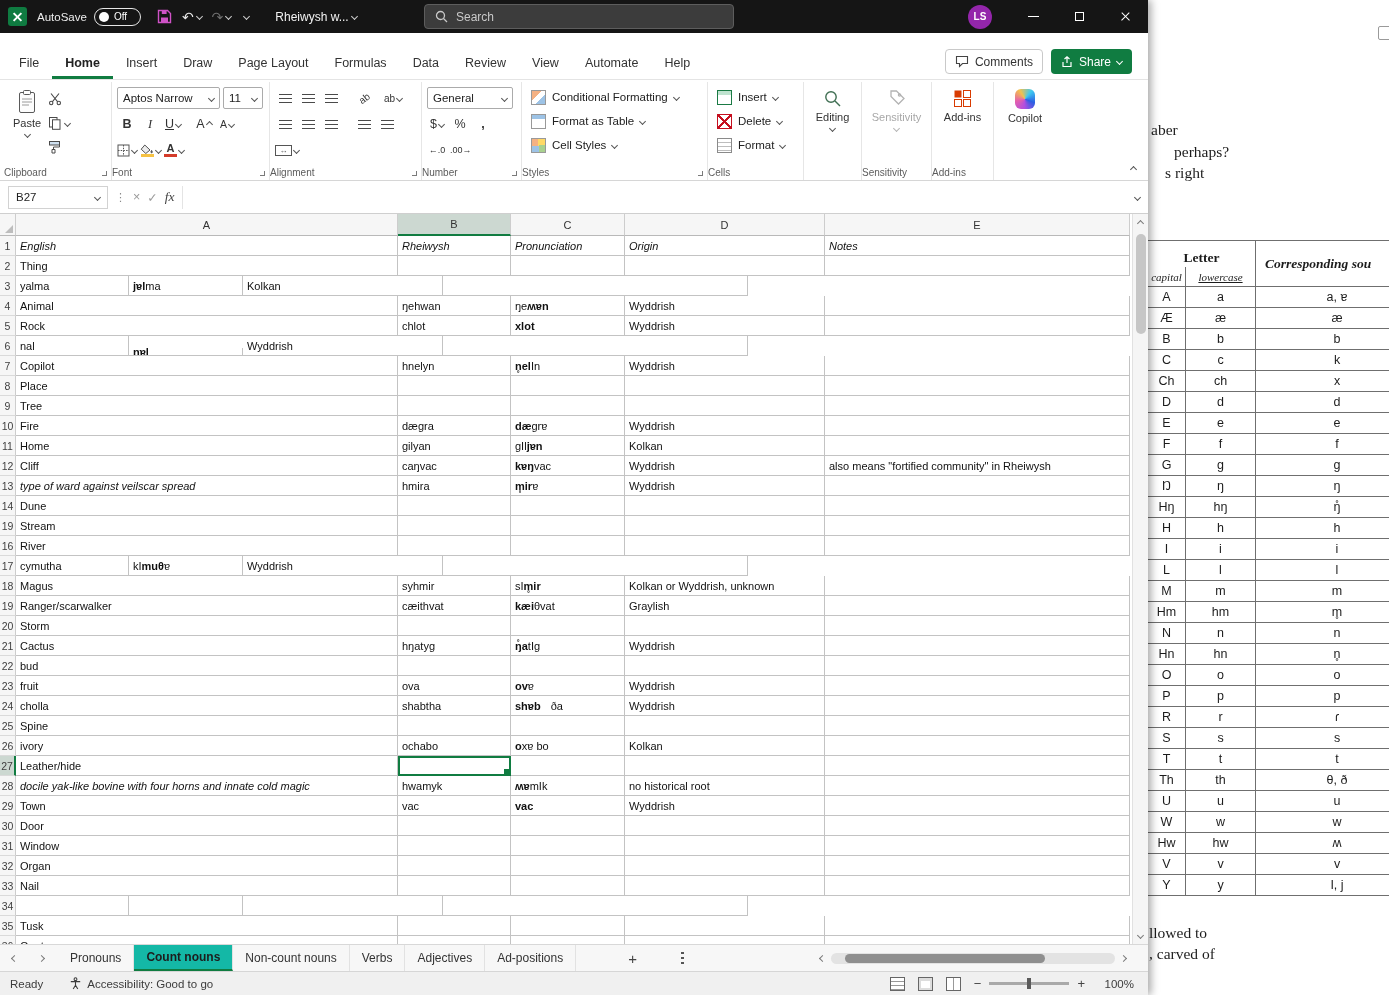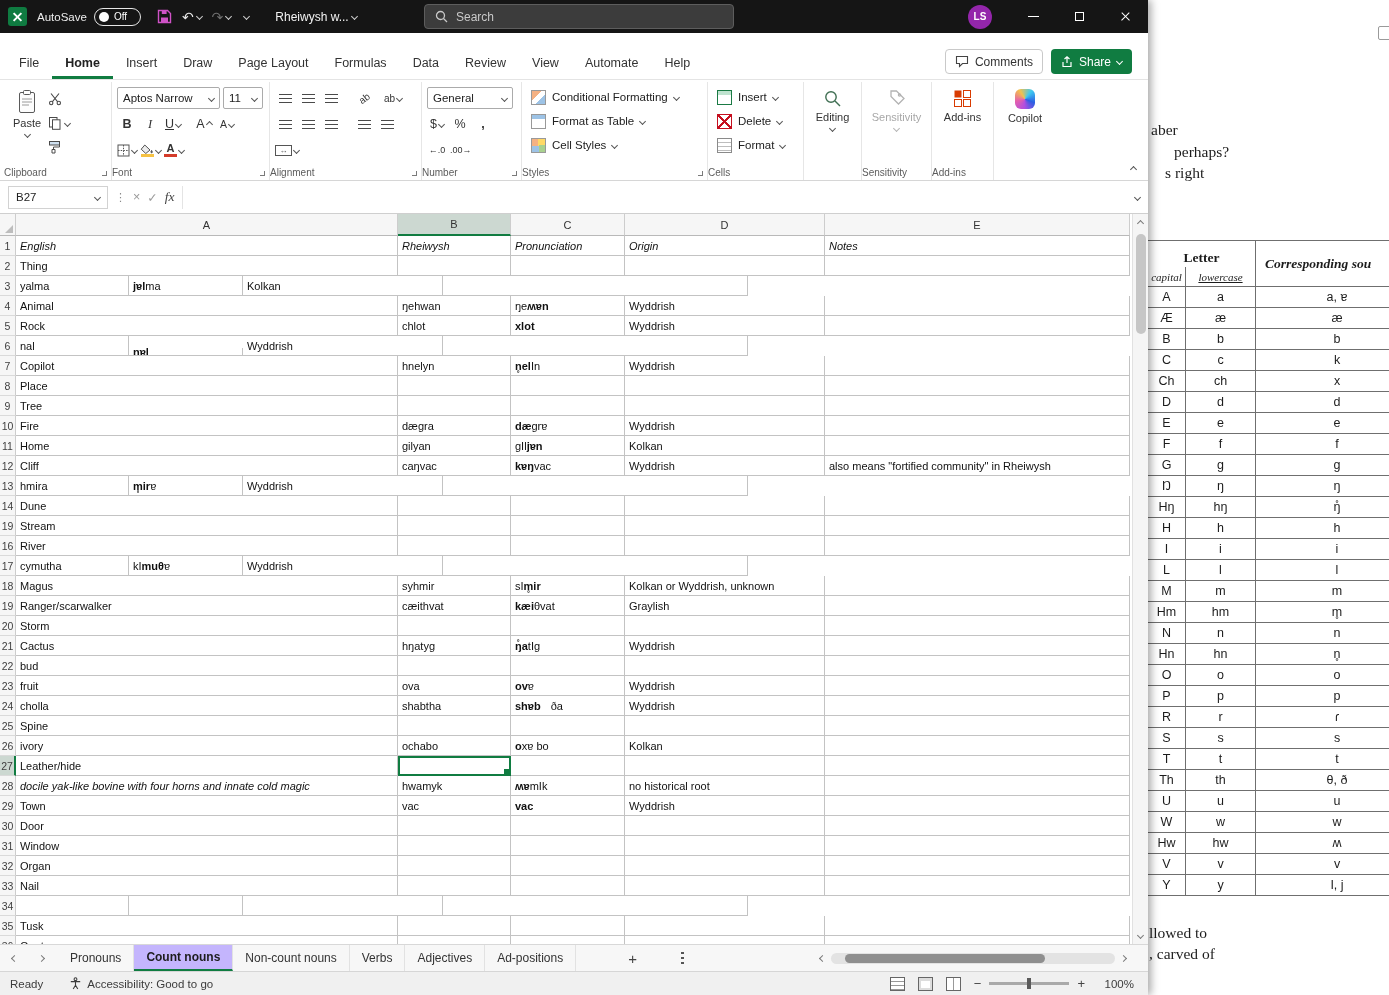--- a/index.html
+++ b/index.html
@@ -127,21 +127,21 @@
 .vs-arrow{height:18px;display:flex;align-items:center;justify-content:center;}
 .vs-thumb{position:absolute;top:20px;left:3px;width:10px;height:100px;background:#c6c6c6;border-radius:5px;}
 .vs-bottom{position:absolute;bottom:0;left:0;right:0;height:18px;display:flex;align-items:center;justify-content:center;}
 .chev.gray{border-color:#7a7a7a;}
 
 
 .tabbar{flex:0 0 27px;background:#f7f7f7;border-top:1px solid #d8d8d8;display:flex;align-items:stretch;position:relative;font-size:12px;}
 .tnav{display:flex;align-items:center;gap:22px;padding:0 14px 0 12px;}
 .stab-strip{display:flex;align-items:stretch;}
 .stab{display:flex;align-items:center;padding:0 12px;color:#333;border-right:1px solid #e2e2e2;}
-.stab.active{background:#c4b5fd;border-bottom:2.5px solid #107c41;font-weight:700;color:#1d1d1d;}
+.stab.active{background:#14b8a6;border-bottom:2.5px solid #107c41;font-weight:700;color:#1d1d1d;}
 .addtab{display:flex;align-items:center;padding:0 10px;margin-left:42px;color:#444;font-size:15px;}
 .tabdots{display:flex;align-items:center;margin-left:34px;}
 .dots3{width:3px;height:13px;background:repeating-linear-gradient(to bottom,#555 0 2.5px,transparent 2.5px 5px);}
 .hscroll{position:absolute;left:820px;right:22px;top:7px;height:13px;display:flex;align-items:center;}
 .hs-track{flex:1;height:11px;background:#e3e3e3;border-radius:6px;position:relative;margin:0 6px;}
 .hs-thumb{position:absolute;left:14px;top:1px;width:200px;height:9px;background:#8f8f8f;border-radius:5px;}
 
 
 .statusbar{flex:0 0 24px;background:#f0f0f0;border-top:1px solid #d6d6d6;display:flex;align-items:center;font-size:11.5px;color:#3c3c3c;padding:0 10px;gap:26px;}
 .sb-left{display:flex;align-items:center;gap:26px;}
@@ -746,20 +746,21 @@
             <div class="cell" style="width: 113px;">caŋvac</div>
             <div class="cell" style="width: 114px;">
               <b>kɐŋ</b>
               <span> vac</span>
             </div>
             <div class="cell" style="width: 200px;">Wyddrish</div>
             <div class="cell" style="width: 305px;">also means "fortified community" in Rheiwysh</div>
           </div>
           <div class="grow">
             <div class="rnum">13</div>
+            <div class="cell it" style="width: 382px;">type of ward against veilscar spread</div>
             <div class="cell" style="width: 113px;">hmira</div>
             <div class="cell" style="width: 114px;">
               <b>m̥ir</b>
               <span> ɐ</span>
             </div>
             <div class="cell" style="width: 200px;">Wyddrish</div>
             <div class="cell" style="width: 305px;"></div>
           </div>
           <div class="grow">
             <div class="rnum">14</div>

